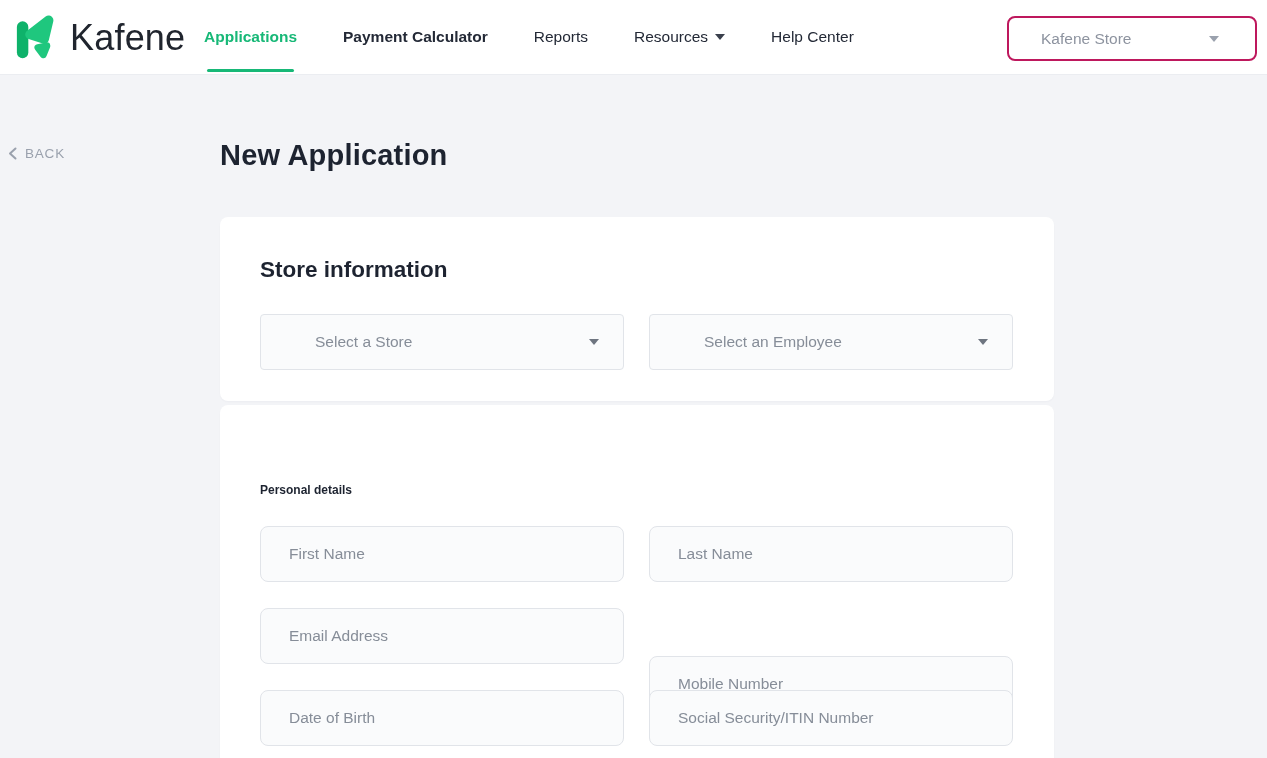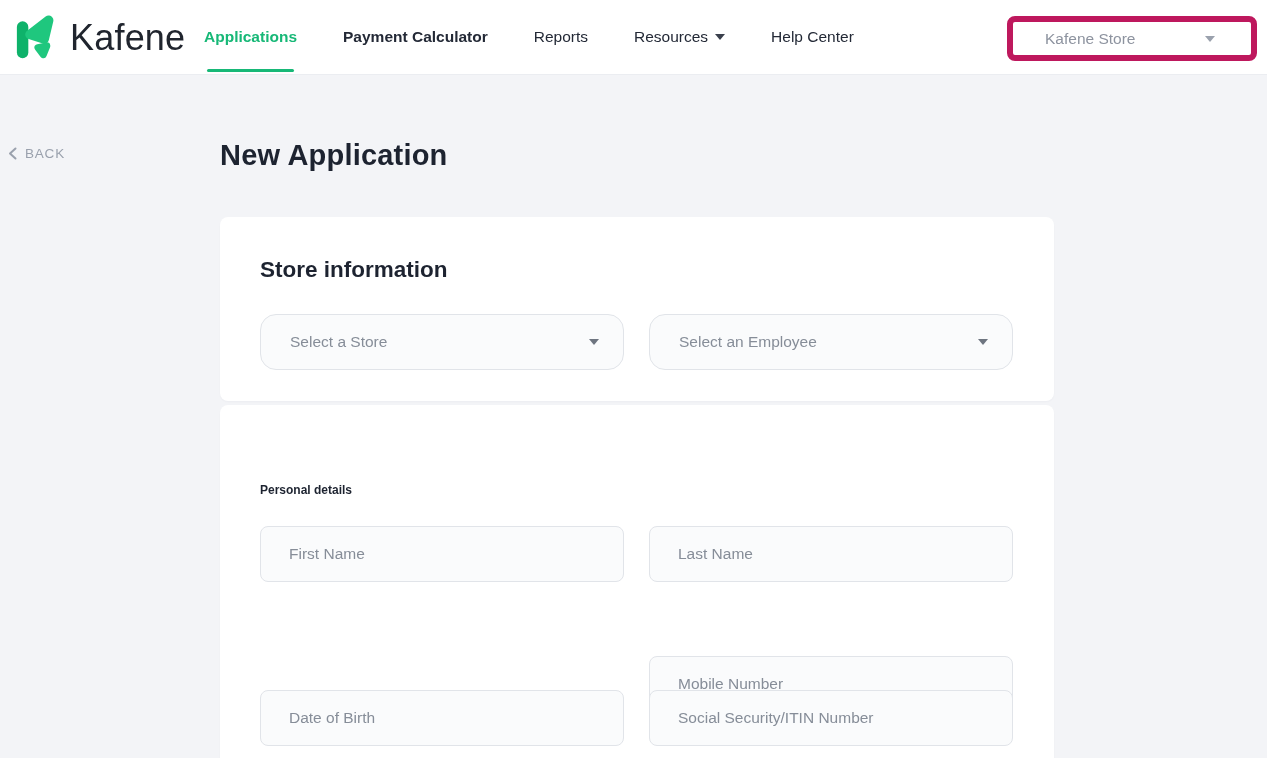--- a/index.html
+++ b/index.html
@@ -32,21 +32,21 @@
     background: #17b877; border-radius: 3px;
   }
   .nav-item.bold { font-weight: 700; }
   .caret-down {
     width: 0; height: 0; border-left: 5px solid transparent; border-right: 5px solid transparent;
     border-top: 6px solid #3a404c; display: inline-block;
   }
 
   .store-selector {
     position: absolute; right: 10px; top: 16px; width: 250px; height: 45px;
-    background: #ffffff; border: 6px solid #be185d; border-radius: 8px;
+    background: #ffffff; border: 2px solid #be185d; border-radius: 8px;
     display: flex; align-items: center; cursor: pointer;
   }
   .store-selector .value { margin-left: 32px; font-size: 15.5px; font-weight: 500; color: #8d939f; }
   .store-selector .caret-down { position: absolute; right: 36px; border-top-color: #9aa1ad; border-left-width: 5px; border-right-width: 5px; }
 
   
   .back-link {
     position: absolute; left: 8px; top: 146px; display: flex; align-items: center; gap: 8px;
     color: #9aa1ad; font-size: 13.5px; font-weight: 500; letter-spacing: 0.8px; cursor: pointer;
   }
@@ -60,22 +60,22 @@
     box-shadow: 0 1px 2px rgba(20,30,50,0.03);
   }
   .card-store { top: 217px; height: 184px; }
   .card-customer { top: 405px; height: 370px; }
 
   .section-title { position: absolute; left: 40px; font-size: 22.5px; font-weight: 700; color: #1d2330; }
   .sub-title { position: absolute; left: 40px; font-size: 12px; font-weight: 700; color: #1d2330; }
 
   .select-box {
     position: absolute; width: 364px; height: 56px;
-    background: #fafbfc; border: 1px solid #e1e4e9; border-radius: 16px;
-    display: flex; align-items: center; cursor: pointer;
+    background: #fafbfc; border: 1px solid #e1e4e9; border-radius: 4px;
+    display: flex; align-items: center; cursor: pointer; padding-left: 25px;
   }
   .select-box .placeholder { margin-left: 29px; font-size: 15.5px; color: #868d98; }
   .select-box .caret-down { position: absolute; right: 24px; border-top-color: #6e7580; }
 
   .text-field {
     position: absolute; width: 364px; height: 56px;
     background: #fafbfc; border: 1px solid #e1e4e9; border-radius: 8px;
     padding: 0 28px; font-family: "Liberation Sans", "DejaVu Sans", sans-serif;
     font-size: 15.5px; color: #2a3140; outline: none;
   }
@@ -146,19 +146,20 @@
       <span class="caret-down"></span>
     </div>
   </div>
 
   <div class="card card-customer">
     <h3 class="sub-title" style="top: 78px;">Personal details</h3>
 
     <input class="text-field col-2" style="top: 121px;" type="text" placeholder="Last Name">
     <input class="text-field col-1" style="top: 121px;" type="text" placeholder="First Name">
 
+    <input class="text-field col-1" style="top: 203px;" type="text" placeholder="Email Address">
     <input class="text-field col-2" style="top: 215px; margin-top: 36px;" type="text" placeholder="Mobile Number">
 
     <input class="text-field col-1" style="top: 285px;" type="text" placeholder="Date of Birth">
     <input class="text-field col-2" style="top: 285px;" type="text" placeholder="Social Security/ITIN Number">
   </div>
 
 </div>
 
 </body></html>

